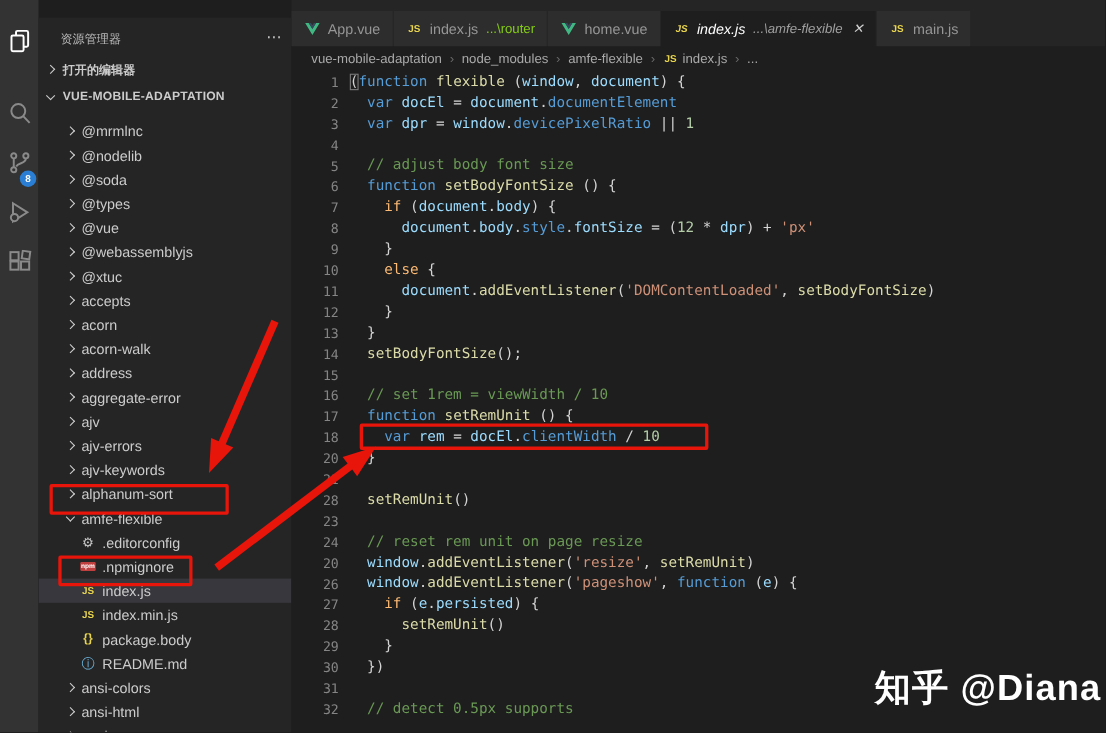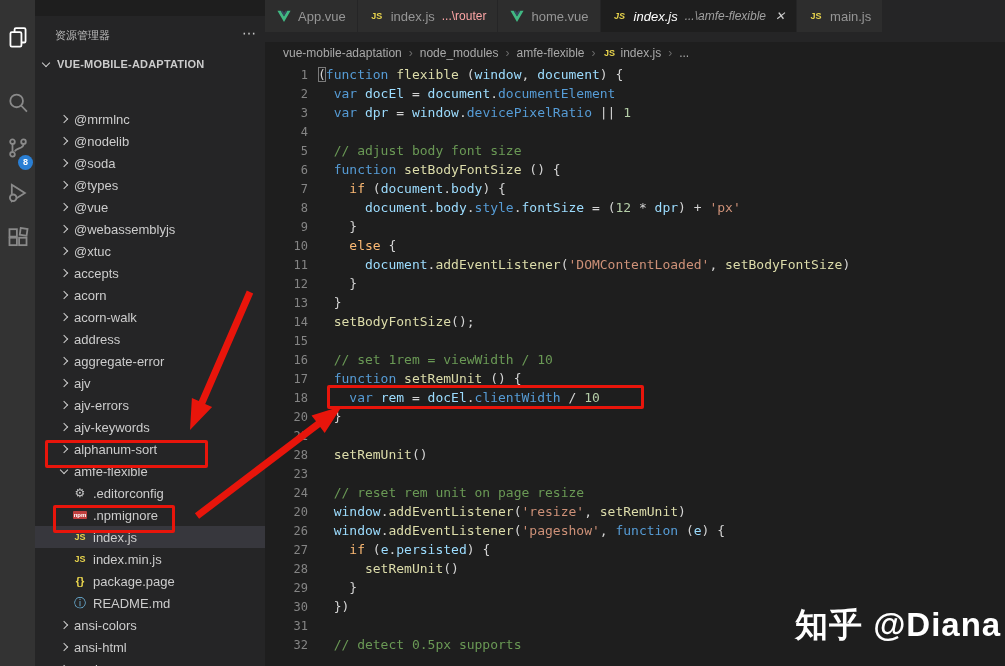--- a/index.html
+++ b/index.html
@@ -36,25 +36,25 @@
   .indent2 { padding-left:37px; }
   .ficon { display:inline-flex; width:16px; height:16px; margin-right:5px; align-items:center; justify-content:center; flex:none; }
   .ic-js   { color:#e8d44d; font-weight:bold; font-size:9px; font-family:"Liberation Sans",sans-serif; }
   .ic-json { color:#e8d44d; font-weight:bold; font-size:11px; }
   .ic-gear { color:#c5c5c5; font-size:12px; }
   .ic-npm  { background:#bf3f3f; color:#fff; font-size:6px; font-weight:bold; width:14px; height:8px;
     line-height:8px; text-align:center; border-radius:1px; }
   .ic-info { color:#6fb8e0; font-size:12px; }
   
   .editor { position:absolute; left:265px; top:0; width:740px; height:666px; background:#1e1e1e; }
-  .tabstrip { position:absolute; left:0; top:0; width:740px; height:42px; background:#252526; display:flex; align-items:flex-start; }
+  .tabstrip { position:absolute; left:0; top:0; width:740px; height:42px; background:#252526; display:flex; align-items:flex-end; }
   .tab { height:32px; display:flex; align-items:center; padding:0 11px; background:#2d2d2d; margin-right:1px;
     font-size:13px; color:#969696; cursor:pointer; white-space:nowrap; }
   .tab.active { background:#1e1e1e; color:#ffffff; font-style:italic; }
-  .tab .desc { margin-left:7px; font-size:12px; color:#fca5a5; }
+  .tab .desc { margin-left:7px; font-size:12px; color:#84cc16; }
   .tab.active .desc { color:#a0a0a0; }
   .tab .ficon { margin-right:6px; }
   .tab-close { margin-left:9px; color:#d0d0d0; font-size:12px; cursor:pointer; }
   .vue-ic { display:inline-block; }
   .breadcrumb { position:absolute; left:0; top:42px; width:740px; height:22px; display:flex; align-items:center;
     padding-left:18px; font-size:12px; color:#a9a9a9; }
   .bc-item { display:flex; align-items:center; cursor:pointer; }
   .bc-sep { margin:0 7px; color:#6a6a6a; font-size:12px; }
   .bc-item .ficon { width:14px; height:14px; margin-right:4px; }
   
@@ -116,20 +116,24 @@
         </svg>
       </div>
     </div>
 
   <div class="sidebar">
     <div class="sb-title">
       <span>资源管理器</span>
       <span class="spacer"></span>
       <span class="sb-more">⋯</span>
     </div>
+    <div class="sb-sec open-editors">
+      <span class="chev right"></span>
+      <span>打开的编辑器</span>
+    </div>
     <div class="sb-sec workspace">
       <span class="chev down"></span>
       <span>VUE-MOBILE-ADAPTATION</span>
     </div>
     <div class="tree" id="tree">
         <div class="trow indent1">
           <span class="chev right"></span>
           <span>@mrmlnc</span>
         </div>
         <div class="trow indent1">
@@ -217,21 +221,21 @@
         <div class="trow indent2">
           <span class="ficon">
             <span class="ic-js">JS</span>
           </span>
           <span>index.min.js</span>
         </div>
         <div class="trow indent2">
           <span class="ficon">
             <span class="ic-json">{}</span>
           </span>
-          <span>package.page</span>
+          <span>package.body</span>
         </div>
         <div class="trow indent2">
           <span class="ficon">
             <span class="ic-info">ⓘ</span>
           </span>
           <span>README.md</span>
         </div>
         <div class="trow indent1">
           <span class="chev right"></span>
           <span>ansi-colors</span>

